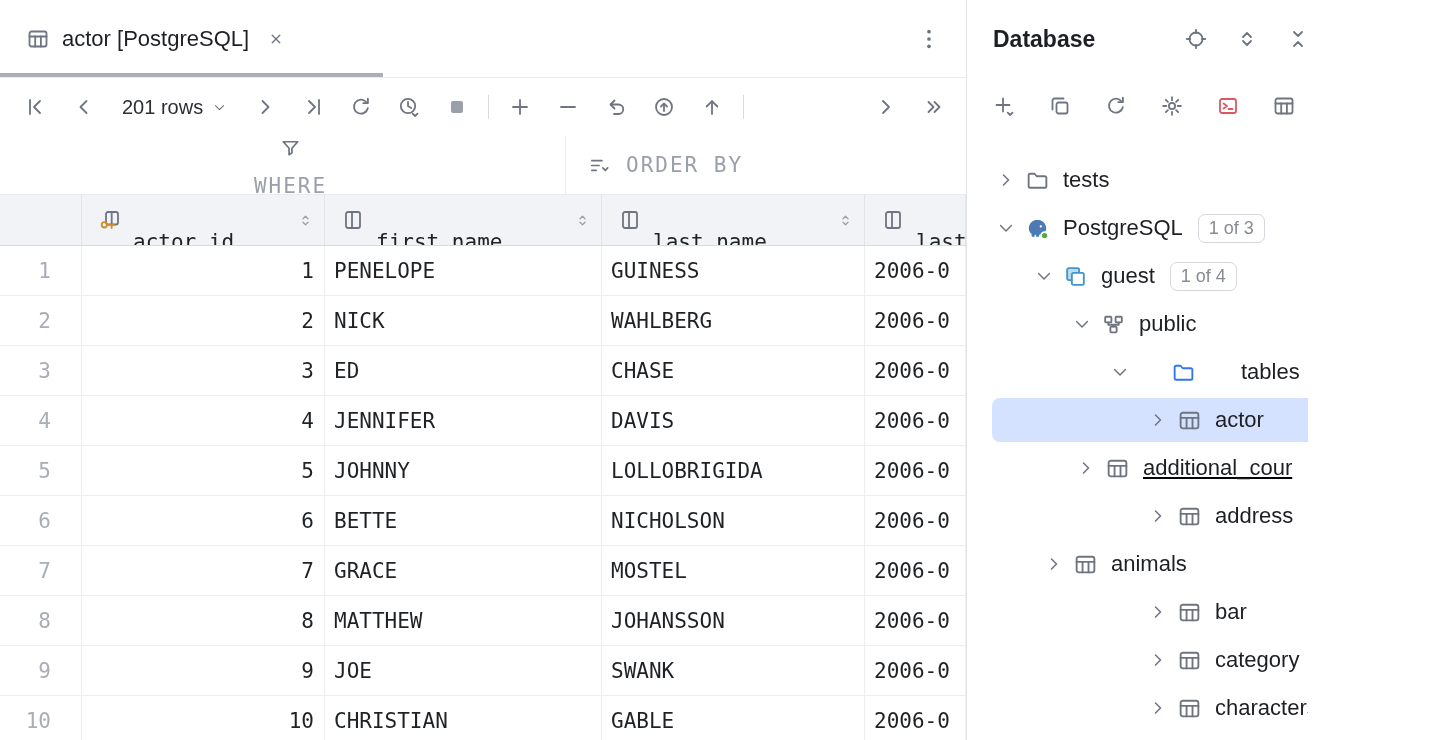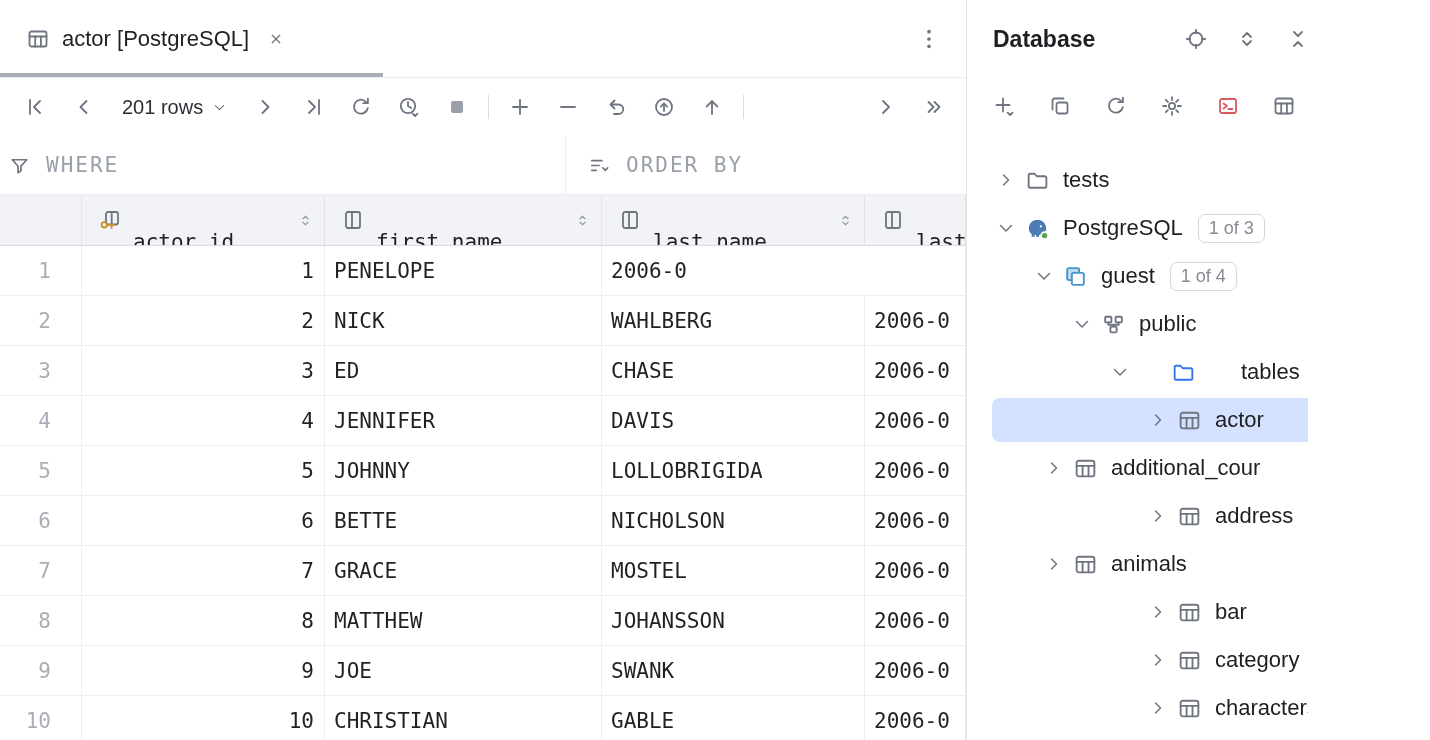--- a/index.html
+++ b/index.html
@@ -20,21 +20,21 @@
 
   .toolbar { height:58px; flex:0 0 auto; display:flex; align-items:center; padding-left:12px; position:relative; }
   .ticon { width:24px; height:24px; margin:0 12px; flex:0 0 auto; }
   .rows-dd { display:flex; align-items:center; gap:9px; margin:0 14px; font-size:20px; color:#2b2e33; cursor:default; }
   .i14 { width:15px; height:15px; }
   .tdivider { width:1px; height:24px; background:#d9dbe0; margin:0 7px; }
   .toolbar-right { position:absolute; right:8px; top:0; height:100%; display:flex; align-items:center; }
 
   .filter-row { height:58px; flex:0 0 auto; display:flex; }
   .fhalf { display:flex; align-items:center; gap:15px; }
-  .fhalf.where { width:565px; padding-left:8px; }
+  .fhalf.where { width:565px; padding-left:16px;flex-direction:column; }
   .fhalf.orderby { flex:1; padding-left:22px; border-left:1px solid #ebecf0; }
   .ficon { width:23px; height:23px; }
   .flabel { font-family:"DejaVu Sans Mono", monospace; font-size:21px; color:#9aa0aa; letter-spacing:2px; }
 
   .grid { flex:1; display:flex; flex-direction:column; overflow:hidden; }
   .grid-header { height:52px; flex:0 0 auto; background:#f2f3f6; border-top:1px solid #e9eaee; border-bottom:1px solid #d9dbe0; display:flex; overflow:hidden; }
   .gh-cell { display:flex; align-items:center; border-right:1px solid #e2e4e9; padding:0 10px 0 16px; overflow:hidden; flex:0 0 auto; }
   .gh-rownum { width:82px; padding:0; }
   .gh-colicon { width:24px; height:24px; flex:0 0 auto; }
   .gh-label { font-family:"DejaVu Sans Mono", monospace; font-size:21px; color:#202225; margin-left:11px; white-space:nowrap;margin-top:44px; }
@@ -292,20 +292,21 @@
               </svg>
             </span>
             <span class="gh-label">last_update</span>
           </div>
         </div>
       <div class="grid-body" id="grid-body">
           <div class="grow">
             <div class="cell c-rownum">1</div>
             <div class="cell c0">1</div>
             <div class="cell c1">PENELOPE</div>
+            <div class="cell c2">GUINESS</div>
             <div class="cell c3">2006-0</div>
           </div>
           <div class="grow">
             <div class="cell c-rownum">2</div>
             <div class="cell c0">2</div>
             <div class="cell c1">NICK</div>
             <div class="cell c2">WAHLBERG</div>
             <div class="cell c3">2006-0</div>
           </div>
           <div class="grow">
@@ -553,21 +554,21 @@
           <span class="titem-icon">
             <svg viewBox="0 0 24 24" fill="none" stroke="#6E7480" stroke-width="1.8" stroke-linecap="round" stroke-linejoin="round">
               <rect x="3.5" y="4.5" width="17" height="15" rx="2"></rect>
               <line x1="3.5" y1="9.5" x2="20.5" y2="9.5"></line>
               <line x1="9.2" y1="9.5" x2="9.2" y2="19.5"></line>
               <line x1="14.9" y1="9.5" x2="14.9" y2="19.5"></line>
             </svg>
           </span>
           <span class="tlabel">actor</span>
         </div>
-        <div class="trow" style="padding-left: 76px;">
+        <div class="trow" style="padding-left: 108px; text-decoration: underline;">
           <span class="tchev">
             <svg viewBox="0 0 24 24" fill="none" stroke="#6E7480" stroke-width="1.8" stroke-linecap="round" stroke-linejoin="round">
               <polyline points="9,6 15,12 9,18"></polyline>
             </svg>
           </span>
           <span class="titem-icon">
             <svg viewBox="0 0 24 24" fill="none" stroke="#6E7480" stroke-width="1.8" stroke-linecap="round" stroke-linejoin="round">
               <rect x="3.5" y="4.5" width="17" height="15" rx="2"></rect>
               <line x1="3.5" y1="9.5" x2="20.5" y2="9.5"></line>
               <line x1="9.2" y1="9.5" x2="9.2" y2="19.5"></line>

